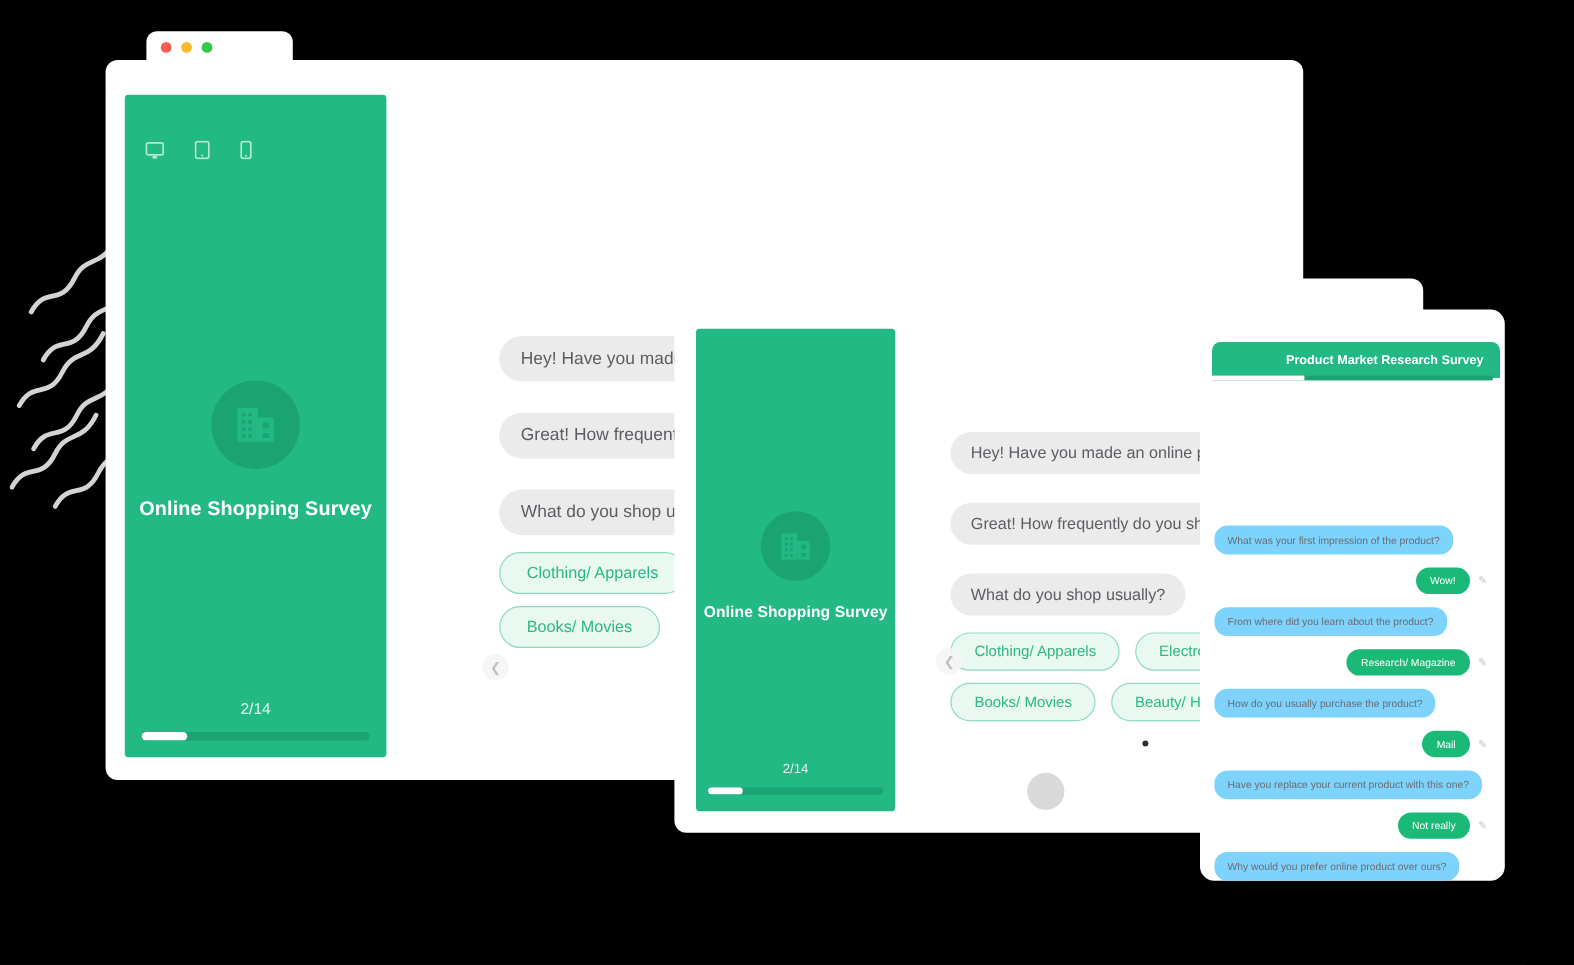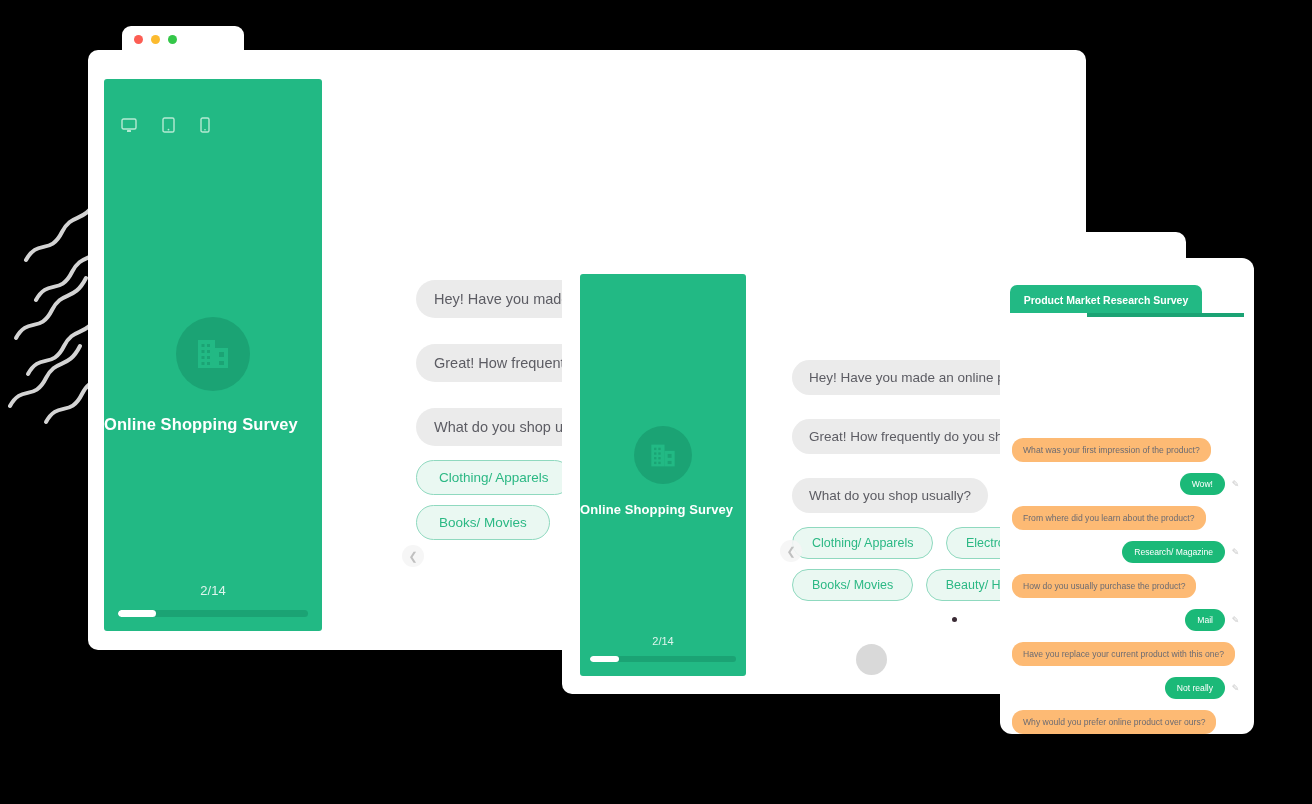--- a/index.html
+++ b/index.html
@@ -76,21 +76,21 @@
     gap: 25px;
     align-items: flex-end;
   }
   .device-icons svg { display: block; }
 
   .brand-block {
     position: absolute;
     left: 0;
     right: 0;
     top: 238px;
-    text-align: left;
+    text-align: center;
   }
   .brand-avatar {
     width: 74px;
     height: 74px;
     border-radius: 50%;
     background: #1ba374;
     margin: 0 auto 24px;
     display: flex;
     align-items: center;
     justify-content: center;
@@ -232,20 +232,21 @@
     width: 192px;
     height: 30px;
     background: #22b984;
     border-radius: 7px 7px 0 0;
     color: #ffffff;
     font-size: 10.5px;
     font-weight: bold;
     display: flex;
     align-items: center;
     justify-content: center;
+    padding-left: 48px;
   }
   .widget-header-progress {
     position: absolute;
     left: 10px; top: 55px;
     width: 234px; height: 4px;
     background: #1ba374;
   }
   .widget-header-progress i {
     display: block;
     height: 100%;
@@ -255,21 +256,21 @@
     position: absolute;
     left: 0; right: 0;
     top: 180px;
     bottom: 58px;
     padding: 0 12px;
   }
   .w-row { margin-bottom: 11px; display: flex; }
   .w-row.q { justify-content: flex-start; }
   .w-row.a { justify-content: flex-end; align-items: center; }
   .w-q {
-    background: #fdba74;
+    background: #7dd3fc;
     color: #6b6b72;
     font-size: 8.6px;
     padding: 7px 11px;
     border-radius: 11px;
   }
   .w-a {
     background: #1bb978;
     color: #ffffff;
     font-size: 8.6px;
     padding: 6px 12px;

